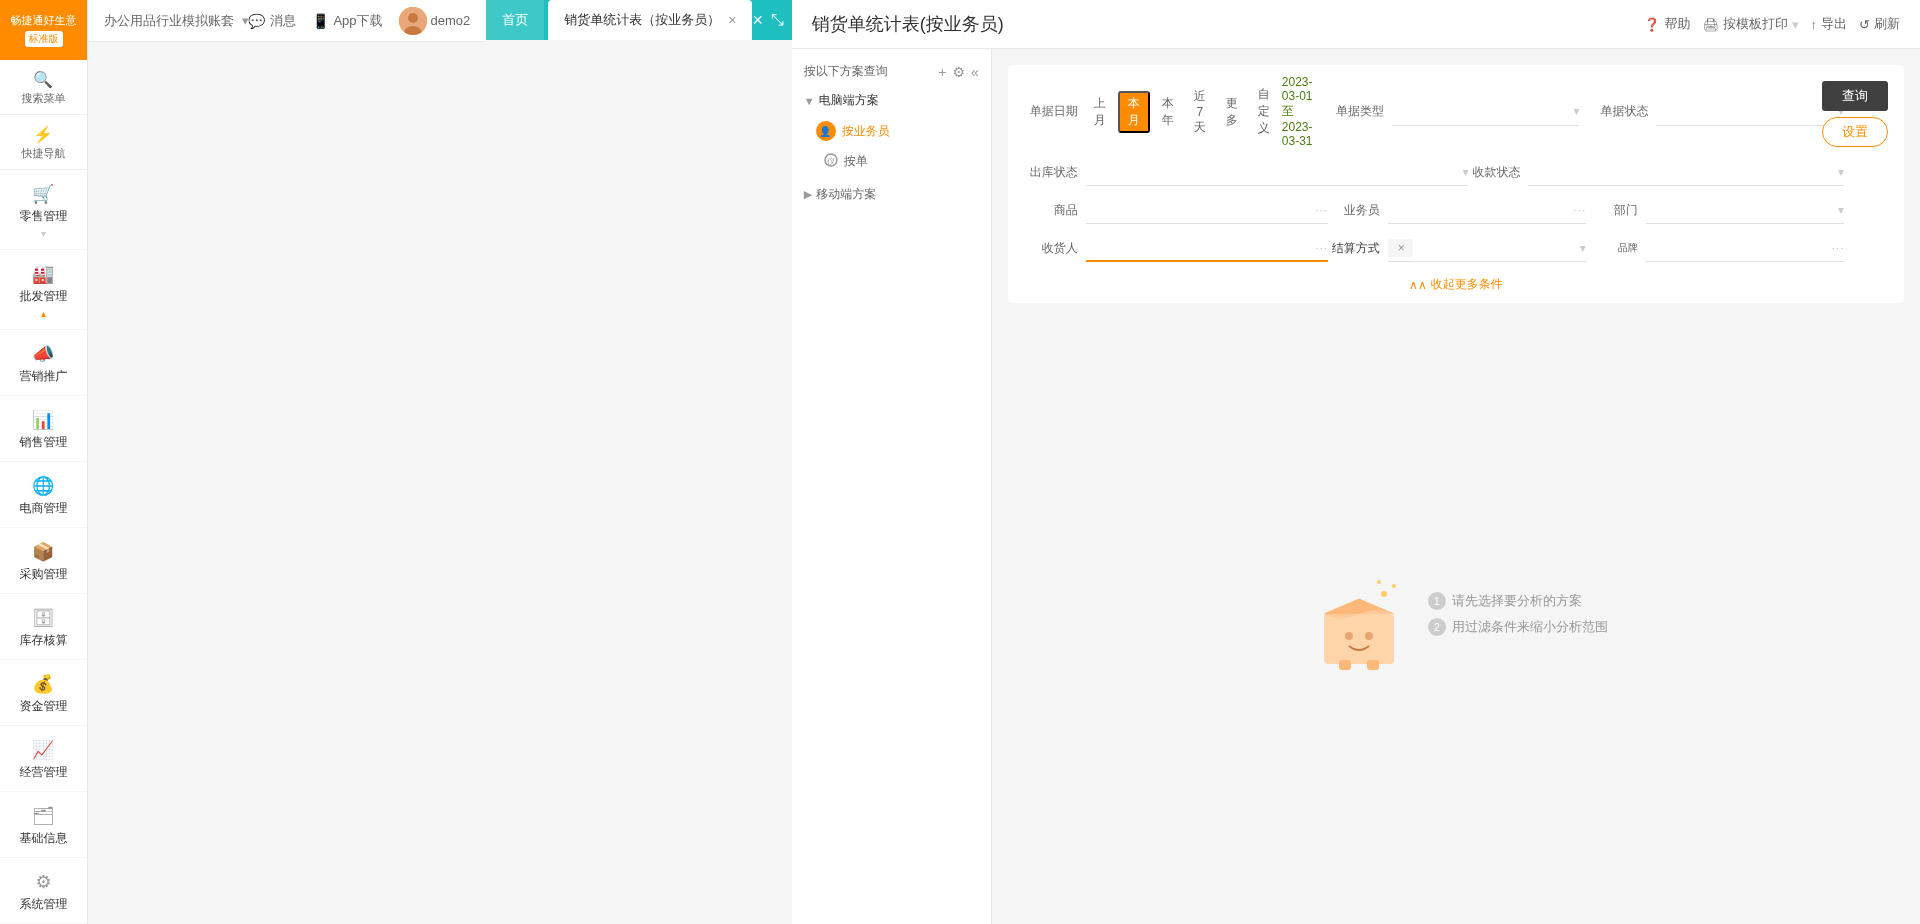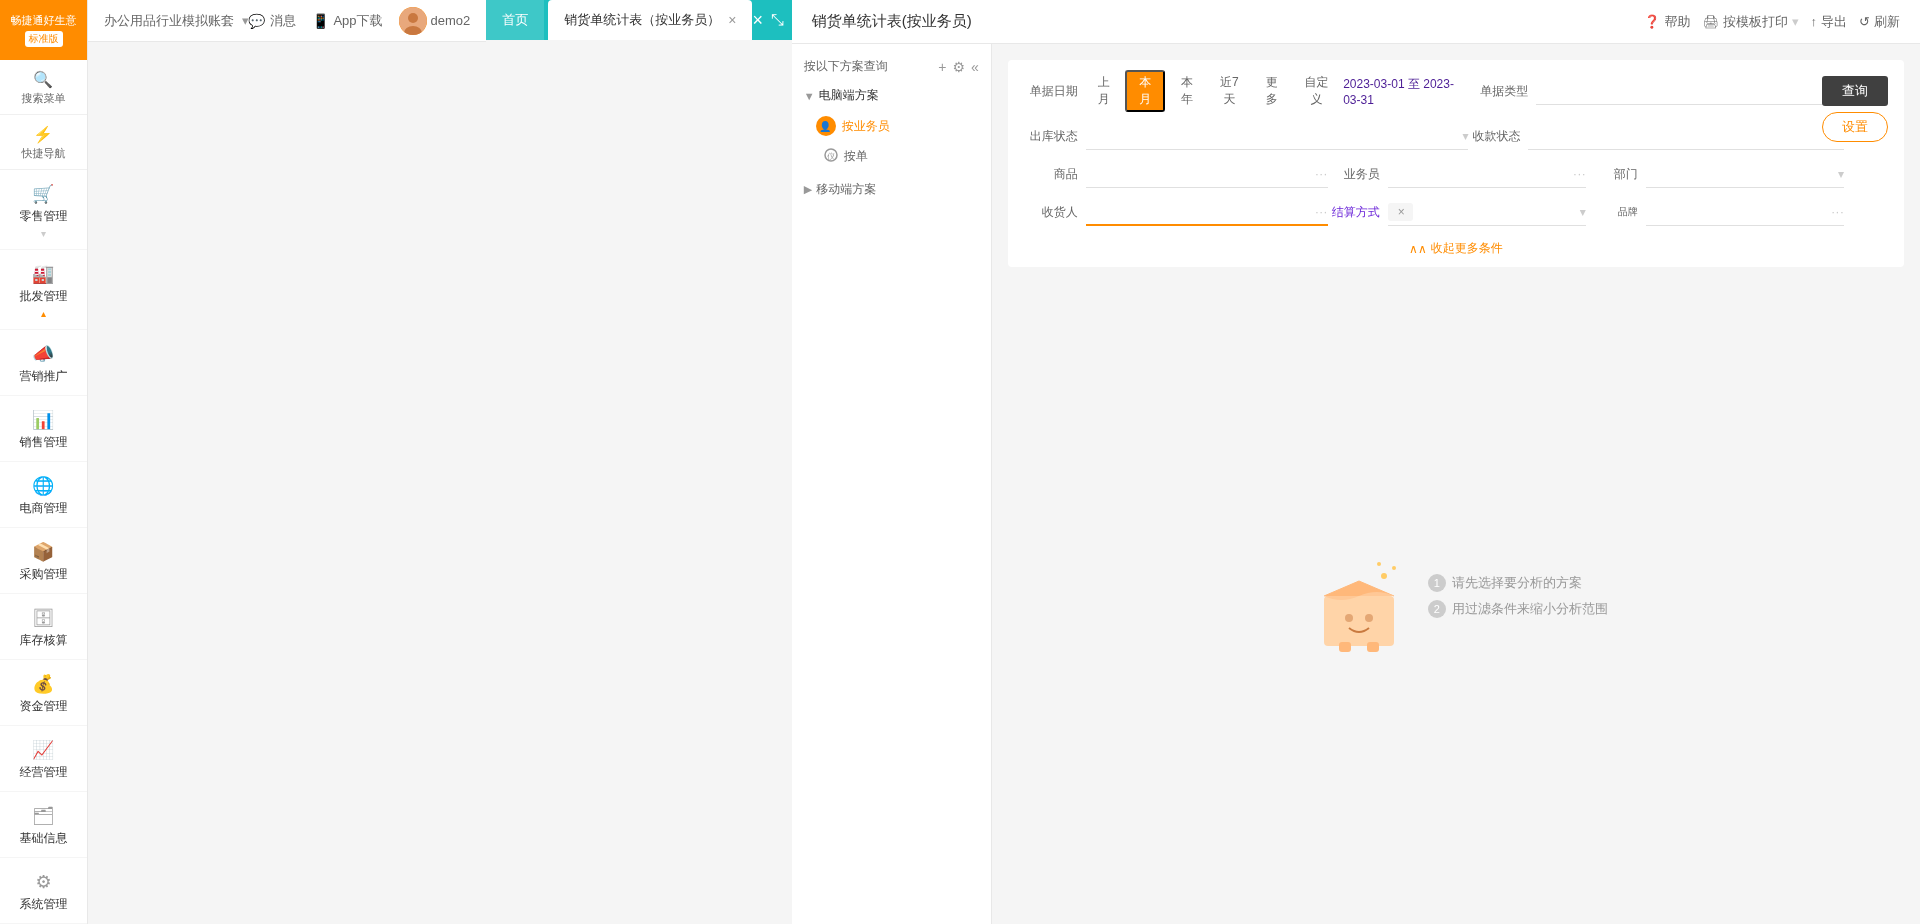--- a/index.html
+++ b/index.html
@@ -33,21 +33,21 @@
     .tab-active { background: #fff; color: #333; height: 100%; padding: 0 16px; display: flex; align-items: center; gap: 8px; font-size: 13px; cursor: pointer; border-radius: 4px 4px 0 0; margin-left: 4px; }
     .tab-close { color: #999; font-size: 14px; cursor: pointer; line-height: 1; }
     .tabbar-actions { margin-left: auto; display: flex; align-items: center; gap: 8px; padding-right: 8px; }
     .tabbar-btn { background: none; border: none; color: #fff; cursor: pointer; font-size: 16px; }
 
     
     .content { flex: 1; display: flex; flex-direction: column; overflow: hidden; background: #f5f5f5; }
 
     
     .page-header { background: #fff; padding: 12px 20px 0 20px; display: flex; align-items: center; justify-content: space-between; border-bottom: 1px solid #e8e8e8; }
-    .page-title { font-size: 15px; font-weight: 500; color: #333; padding-bottom: 12px; }
+    .page-title { font-size: 18px; font-weight: 500; color: #333; padding-bottom: 12px; }
     .page-header-actions { display: flex; align-items: center; gap: 12px; padding-bottom: 12px; }
     .header-action-btn { display: flex; align-items: center; gap: 4px; color: #666; font-size: 13px; cursor: pointer; }
 
     
     .body-container { flex: 1; display: flex; overflow: hidden; }
 
     
     .left-panel { width: 200px; background: #fff; border-right: 1px solid #e8e8e8; padding: 8px 0; display: flex; flex-direction: column; overflow-y: auto; }
     .left-panel-header { display: flex; align-items: center; justify-content: space-between; padding: 6px 12px; font-size: 12px; color: #666; }
     .left-panel-header-actions { display: flex; align-items: center; gap: 6px; }
@@ -265,25 +265,31 @@
             <div style="display:flex; align-items:center; margin-bottom:10px; gap:17px;">
               <div style="display:flex;align-items:center;flex:1.2;">
                 <span style="width:68px;color:#666;font-size:12px;text-align:right;padding-right:8px;flex-shrink:0;">单据日期</span>
                 <div style="flex:1;display:flex;align-items:center;gap:4px;">
                   <button class="date-btn">上月</button>
                   <button class="date-btn-active">本月</button>
                   <button class="date-btn">本年</button>
                   <button class="date-btn">近7天</button>
                   <button class="date-btn">更多</button>
                   <button class="date-btn">自定义</button>
-                  <span style="font-size:12px;color:#4c1d95;">2023-03-01 至 2023-03-31</span>
+                  <span style="font-size:12px;color:#4d7c0f;">2023-03-01 至 2023-03-31</span>
                 </div>
               </div>
               <div style="display:flex;align-items:center;flex:1;">
                 <span style="width:60px;color:#666;font-size:12px;text-align:right;padding-right:8px;flex-shrink:0;">单据类型</span>
+                <div style="flex:1;border-bottom:1px solid #e0e0e0;min-height:28px;display:flex;align-items:center;justify-content:flex-end;cursor:pointer;">
+                  <span style="color:#ccc;font-size:12px;">▾</span>
+                </div>
+              </div>
+              <div style="display:flex;align-items:center;flex:1;">
+                <span style="width:60px;color:#666;font-size:12px;text-align:right;padding-right:8px;flex-shrink:0;">单据状态</span>
                 <div style="flex:1;border-bottom:1px solid #e0e0e0;min-height:28px;display:flex;align-items:center;justify-content:flex-end;cursor:pointer;">
                   <span style="color:#ccc;font-size:12px;">▾</span>
                 </div>
               </div>
             </div>
 
             <div style="display:flex; align-items:flex-start; margin-bottom:10px; gap:0;">
               <div style="display:flex;align-items:center;flex:1.2;">
                 <span style="width:68px;color:#666;font-size:12px;text-align:right;padding-right:8px;flex-shrink:0;">出库状态</span>
                 <div style="flex:1;border-bottom:1px solid #e0e0e0;min-height:28px;display:flex;align-items:center;justify-content:flex-end;cursor:pointer;">
@@ -320,21 +326,21 @@
             </div>
 
             <div style="display:flex; align-items:center; margin-bottom:8px; gap:0;">
               <div style="display:flex;align-items:center;flex:1.2;">
                 <span style="width:68px;color:#666;font-size:12px;text-align:right;padding-right:8px;flex-shrink:0;">收货人</span>
                 <div style="flex:1;border-bottom:2px solid #ff8c00;min-height:28px;display:flex;align-items:center;justify-content:flex-end;cursor:pointer;">
                   <span style="color:#ccc;font-size:13px;">···</span>
                 </div>
               </div>
               <div style="display:flex;align-items:center;flex:1;">
-                <span style="width:60px;color:#6d28d9;font-size:12px;text-align:right;padding-right:8px;flex-shrink:0;">结算方式</span>
+                <span style="width:60px;color:#404040;font-size:12px;text-align:right;padding-right:8px;flex-shrink:0;">结算方式</span>
                 <div style="flex:1;border-bottom:1px solid #e0e0e0;min-height:28px;display:flex;align-items:center;gap:4px;cursor:pointer;">
                   <div style="display:flex;align-items:center;gap:2px;background:#f5f5f5;border-radius:3px;padding:2px 6px;">
                     <span style="font-size:11px;color:#666;"></span>
                     <button class="tag-x-btn">×</button>
                   </div>
                   <span style="color:#ccc;font-size:12px;margin-left:auto;">▾</span>
                 </div>
               </div>
               <div style="display:flex;align-items:center;flex:1;">
                 <span style="width:60px;color:#666;font-size:10px;text-align:right;padding-right:8px;flex-shrink:0;">品牌</span>

